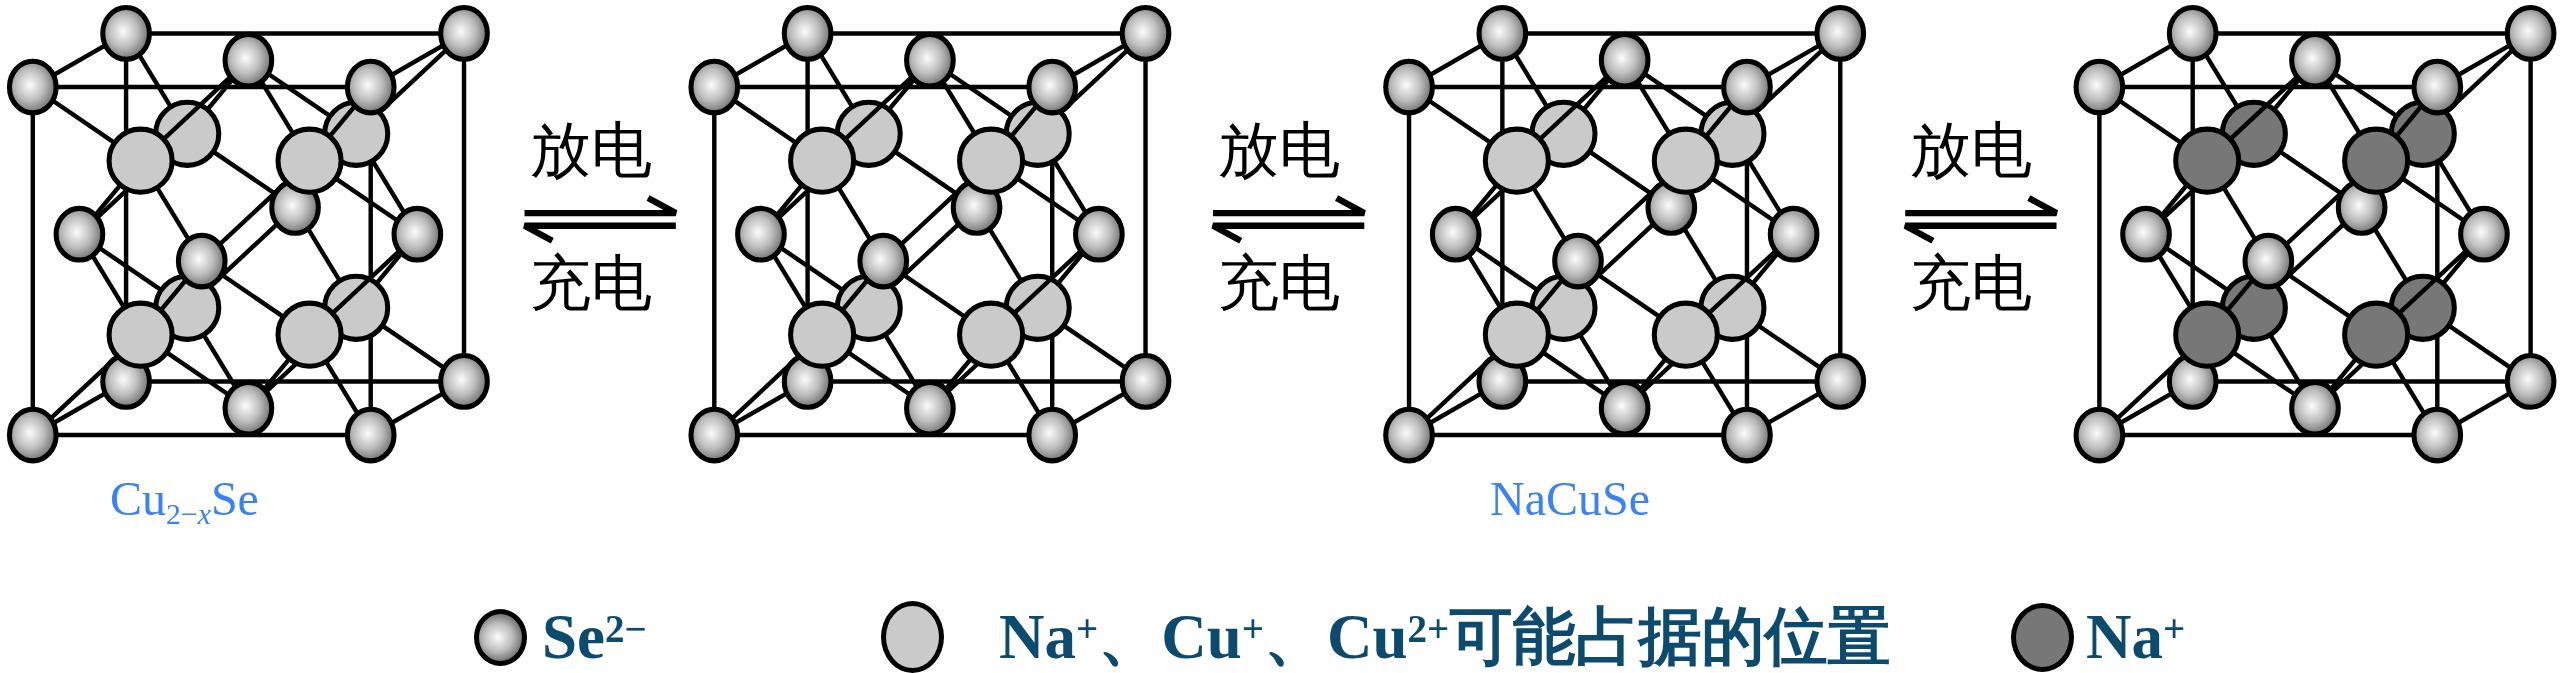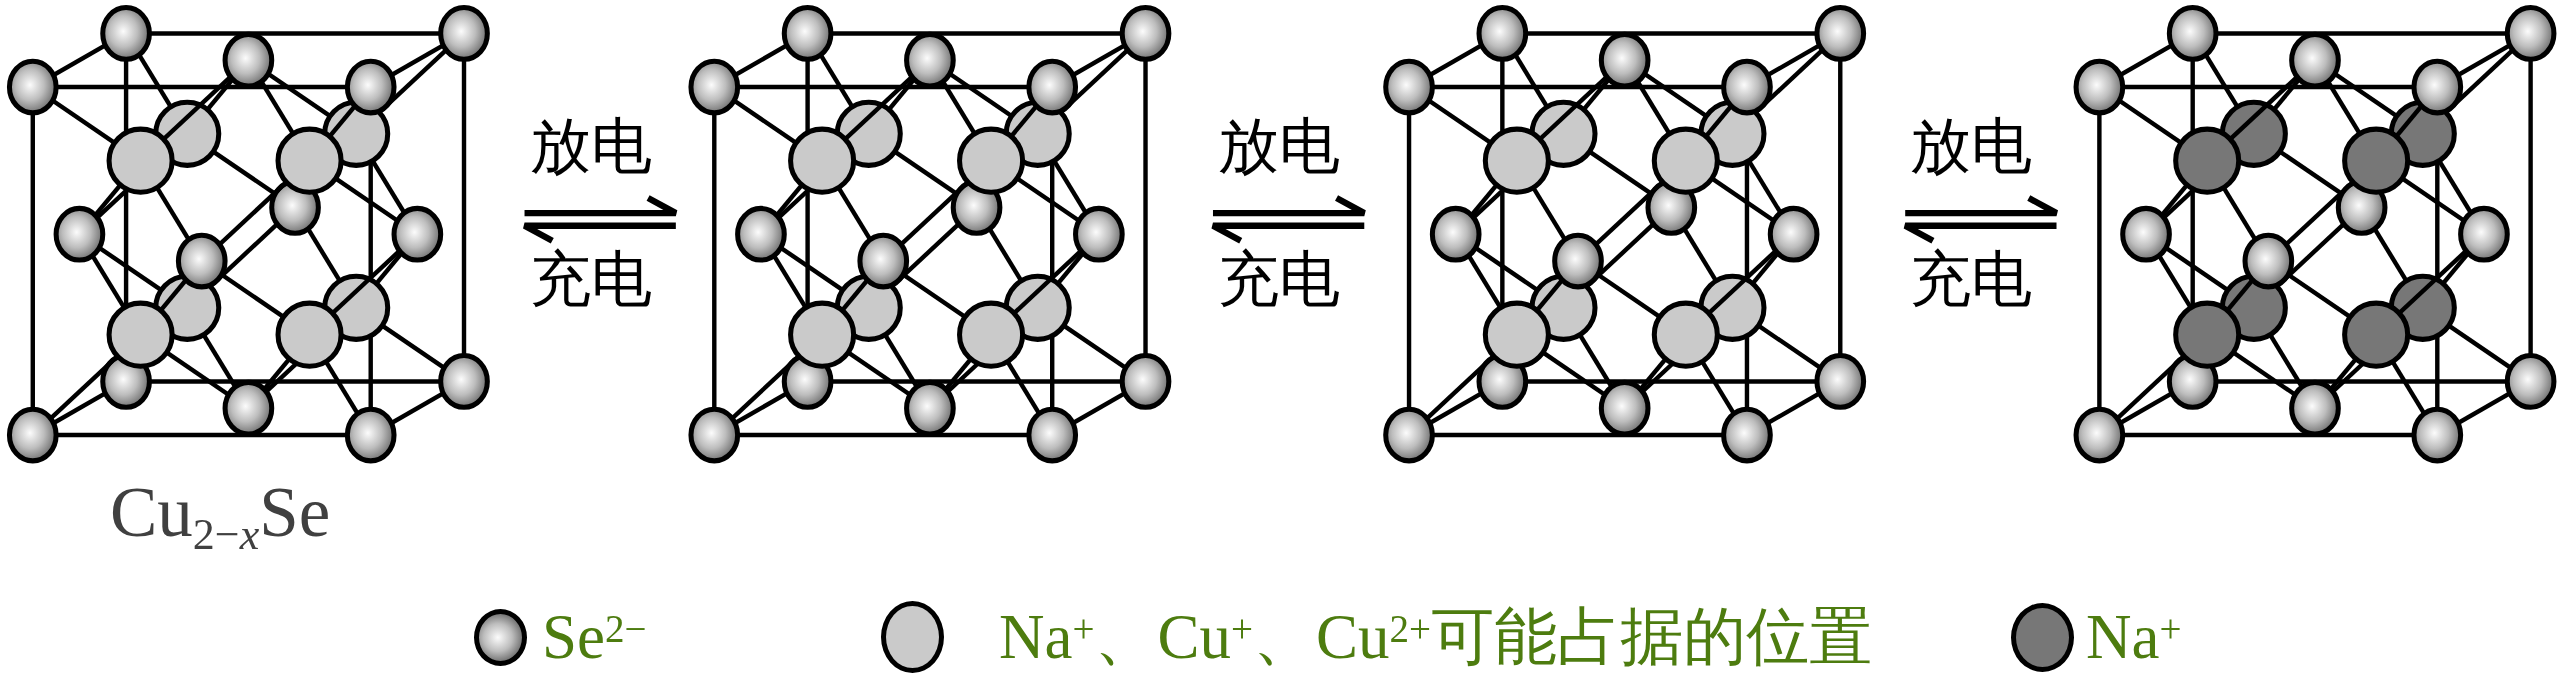--- a/index.html
+++ b/index.html
@@ -20,44 +20,45 @@
   #lattice-svg {
     position: absolute;
     left: 0; top: 0;
     width: 2576px;
     height: 674px;
     display: block;
   }
   .cell-label {
     position: absolute;
     top: 473px;
-    font-size: 71px;
+    font-size: 48px;
     line-height: 1.1;
-    color: #404040;
+    color: #3b82f6;
     white-space: nowrap;
     letter-spacing: 0px;
   }
   .arrow-label {
     position: absolute;
     transform: translateX(-50%);
     font-size: 61px;
     line-height: 1.0;
     color: #000;
     white-space: nowrap;
-    font-family: Liberation Mono, monospace;
+    font-family: Liberation Sans, sans-serif;
   }
   .arrow-label.top-word { top: 120px; }
   .arrow-label.bottom-word { top: 253px; }
   .legend-item-label {
     position: absolute;
     top: 603px;
     font-size: 63px;
     line-height: 1.1;
-    color: #4d7c0f;
+    color: #0c4a6e;
     white-space: nowrap;
+    font-weight: bold;
   }
   .sub {
     font-size: 62%;
     position: relative;
     top: 0.30em;
   }
   .sup {
     font-size: 62%;
     position: relative;
     top: -0.42em;
@@ -379,20 +380,21 @@
         <path d="M 1924 338 H 2164 l -44 -24" fill="none" stroke="#000000" stroke-width="10"></path>
         <path d="M 2164 358 H 1924 l 44 24" fill="none" stroke="#000000" stroke-width="10"></path>
       </g>
       <g>
         <path d="M 3022 338 H 3262 l -44 -24" fill="none" stroke="#000000" stroke-width="10"></path>
         <path d="M 3262 358 H 3022 l 44 24" fill="none" stroke="#000000" stroke-width="10"></path>
       </g>
     </svg>
 
   <div class="cell-label" style="left:110px"><span>Cu</span><span class="sub">2−</span><span class="sub it">x</span><span>Se</span></div>
+  <div class="cell-label" style="left:1490px"><span>NaCuSe</span></div>
 
   <div class="arrow-label top-word" style="left:591px">放电</div>
   <div class="arrow-label bottom-word" style="left:591px">充电</div>
 
   <div class="arrow-label top-word" style="left:1279px">放电</div>
   <div class="arrow-label bottom-word" style="left:1279px">充电</div>
 
   <div class="arrow-label top-word" style="left:1971px">放电</div>
   <div class="arrow-label bottom-word" style="left:1971px">充电</div>
 

